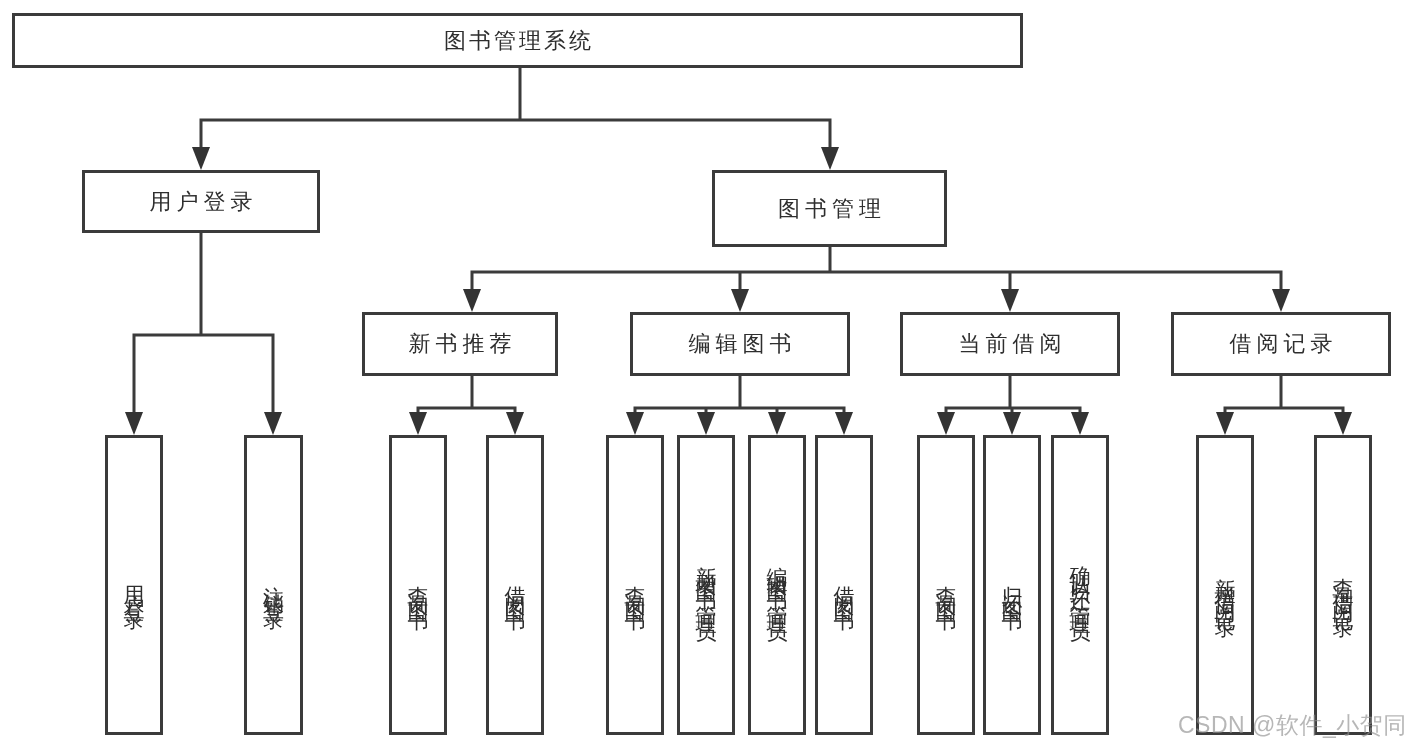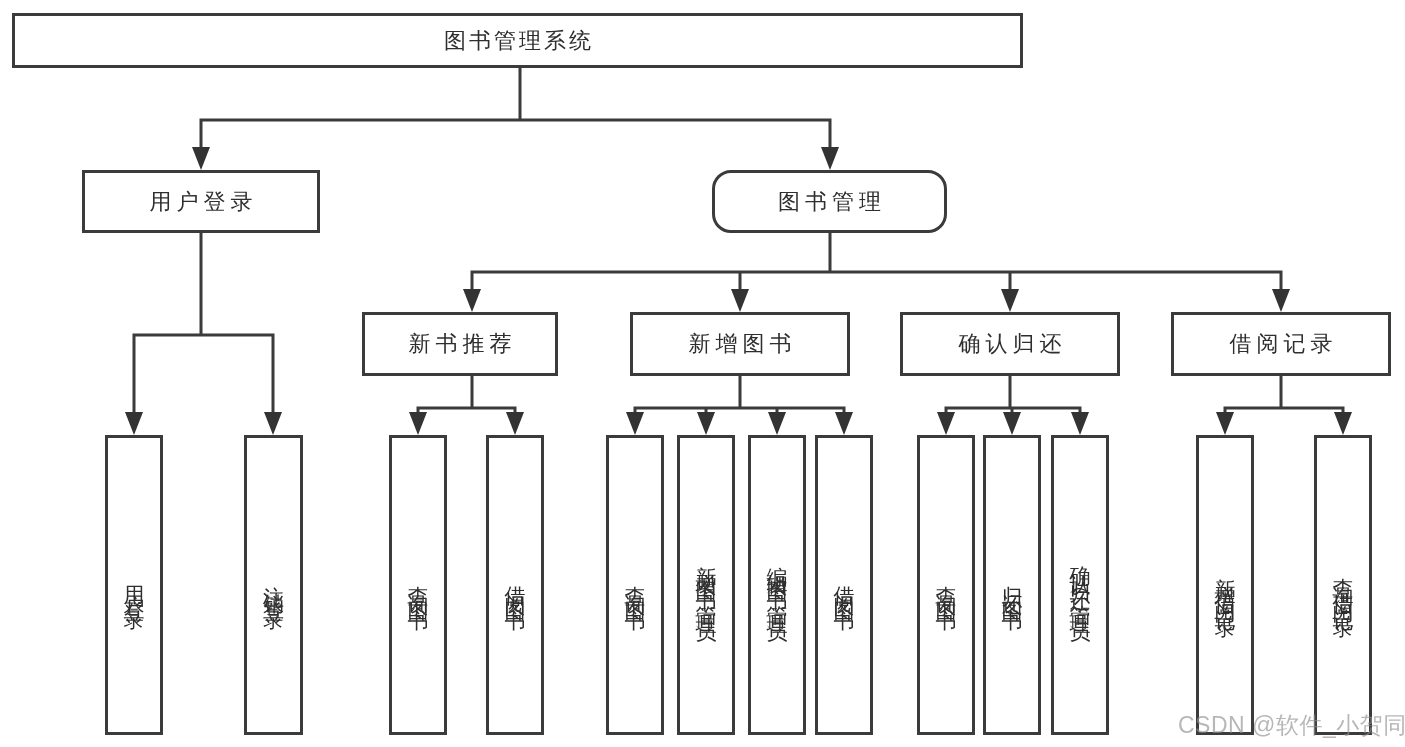--- a/index.html
+++ b/index.html
@@ -97,32 +97,32 @@
     <polygon points="1334,412 1352,412 1343,435"></polygon>
   </svg>
 
   <div class="box h root" style="left:12px; top:13px; width:1011px; height:55px;">
     <span>图书管理系统</span>
   </div>
 
   <div class="box h" style="left:82px; top:170px; width:238px; height:63px;">
     <span>用户登录</span>
   </div>
-  <div class="box h" style="left:712px; top:170px; width:235px; height:63px;border-radius:19px;">
+  <div class="box h" style="left:712px; top:170px; width:235px; height:77px;">
     <span>图书管理</span>
   </div>
 
   <div class="box h" style="left:362px; top:312px; width:196px; height:64px;">
     <span>新书推荐</span>
   </div>
   <div class="box h" style="left:630px; top:312px; width:220px; height:64px;">
-    <span>新增图书</span>
+    <span>编辑图书</span>
   </div>
   <div class="box h" style="left:900px; top:312px; width:220px; height:64px;">
-    <span>确认归还</span>
+    <span>当前借阅</span>
   </div>
   <div class="box h" style="left:1171px; top:312px; width:220px; height:64px;">
     <span>借阅记录</span>
   </div>
 
   <div class="box v" style="left:105px; top:435px; width:58px; height:300px;">
     <span>用户登录</span>
   </div>
   <div class="box v" style="left:244px; top:435px; width:59px; height:300px;">
     <span>注销登录</span>

